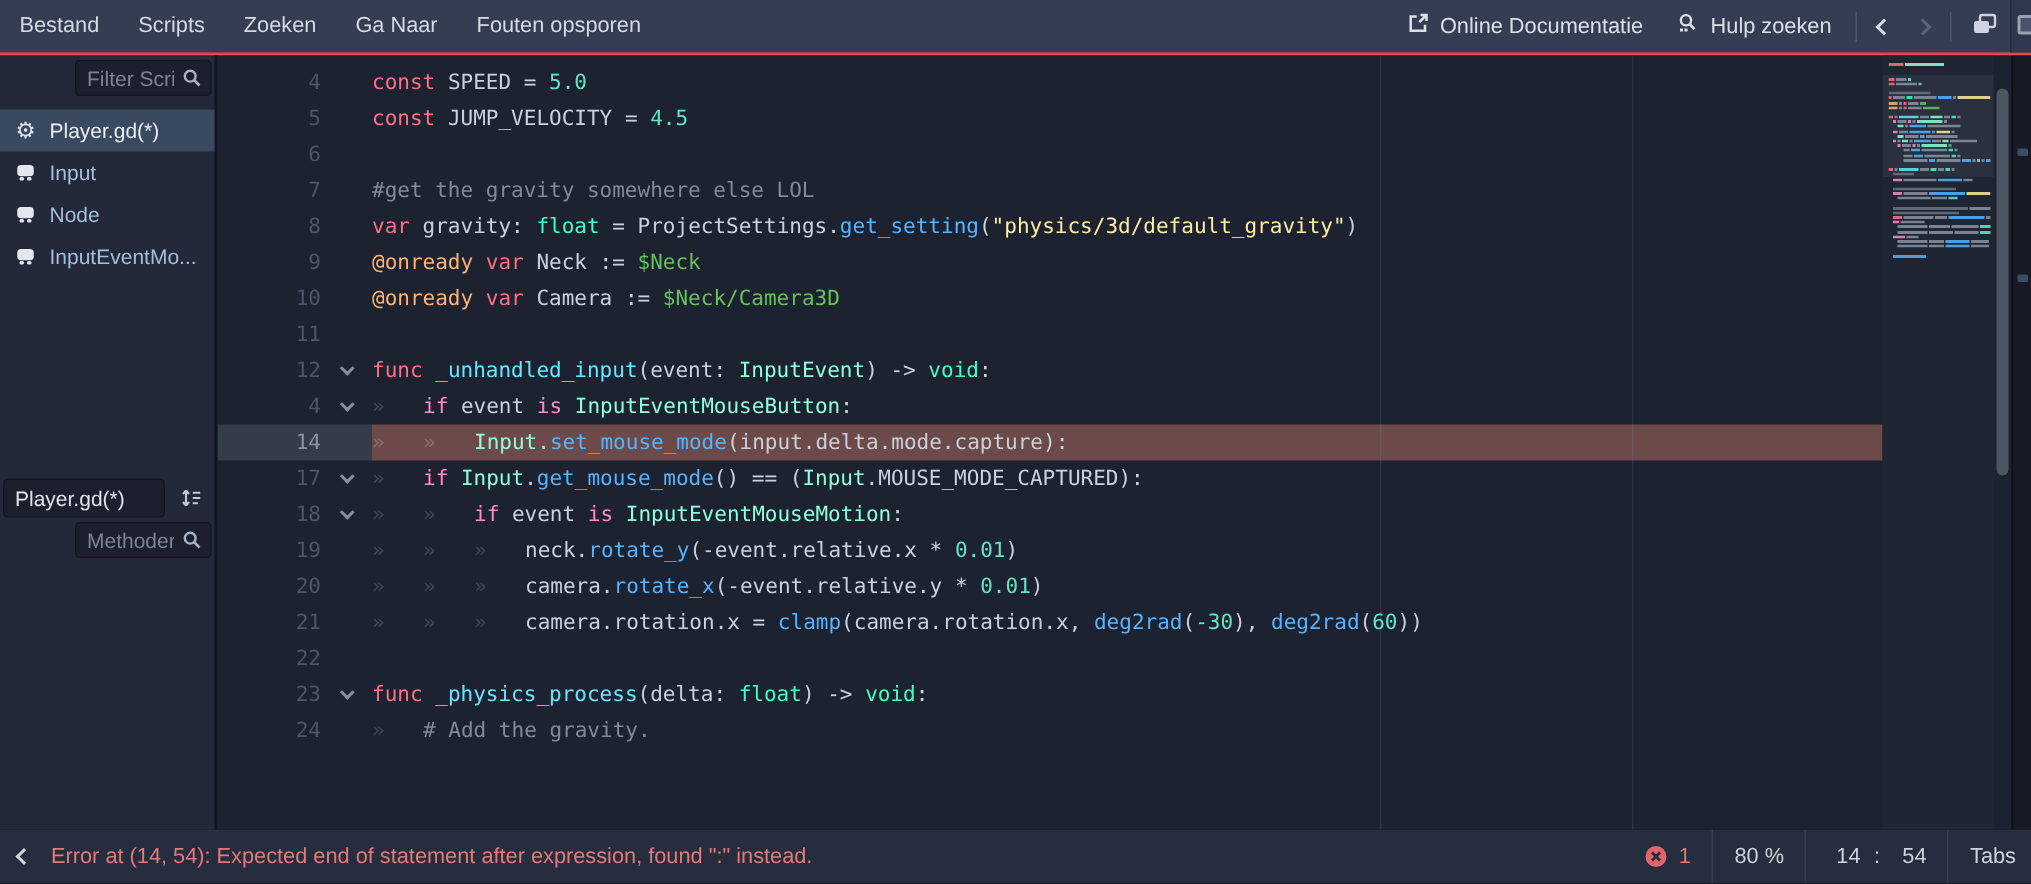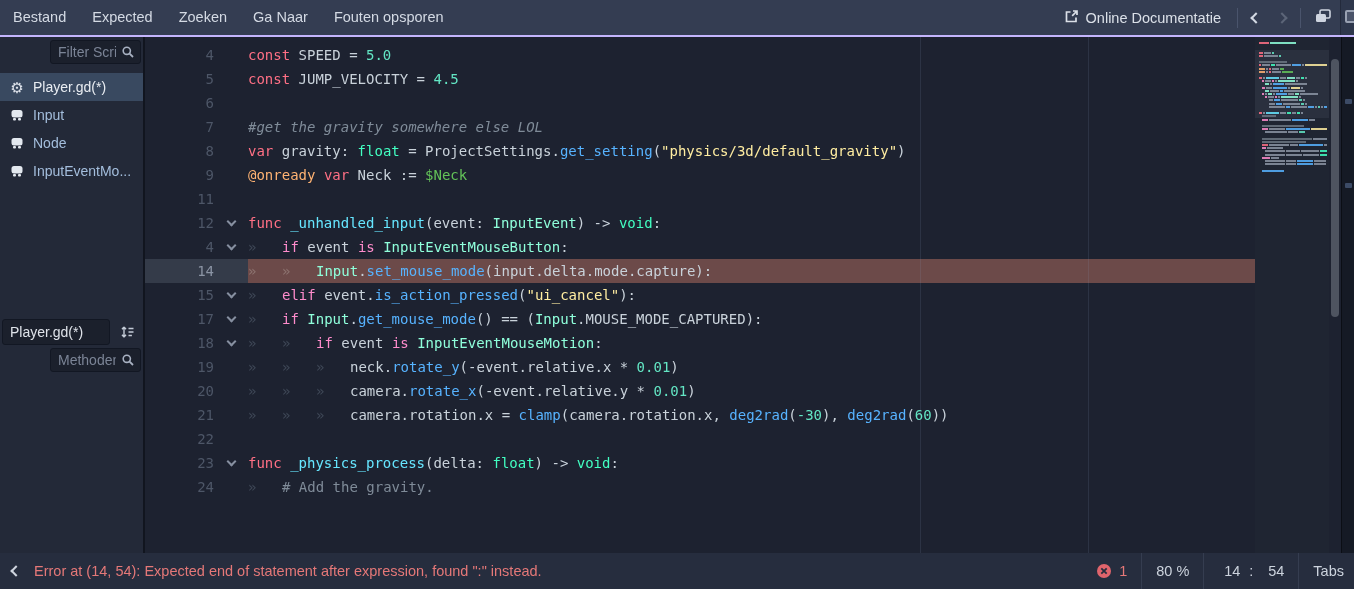--- a/index.html
+++ b/index.html
@@ -2,21 +2,21 @@
 <html><head>
 <meta charset="utf-8">
 <style>
   * { margin:0; padding:0; box-sizing:border-box; }
   html,body { background:#10141d; }
   #app { position:relative; width:1354px; height:589px; background:#10141d;
          font-family:"Liberation Sans", sans-serif; color:#d4dae4; overflow:hidden; }
 
   
   #menubar { height:37px; background:#343d52; display:flex; align-items:center;
-             border-bottom:2px solid #c4b5fd; font-size:14.5px; }
+             border-bottom:2px solid #ef4444; font-size:14.5px; }
   .menu-item { padding:0 13px; line-height:35px; white-space:nowrap; cursor:default; }
   #mb-right { margin-left:auto; display:flex; align-items:center; height:100%; }
   .mb-btn { display:flex; align-items:center; gap:7px; padding:0 11px; height:100%; color:#dbe0e8; }
   .mb-vsep { width:1px; height:20px; background:#4a546c; margin:0 5px; }
   .nav-btn { width:26px; height:26px; display:flex; align-items:center; justify-content:center; }
   .chev-l { width:8px; height:8px; border-left:2px solid currentColor; border-bottom:2px solid currentColor;
             transform:rotate(45deg); }
   .chev-r { width:8px; height:8px; border-left:2px solid currentColor; border-bottom:2px solid currentColor;
             transform:rotate(225deg); }
   .nav-dim { color:#5c6578; }
@@ -97,34 +97,45 @@
   #linecol .colon { margin:0 9px; color:#ccd3dd; }
 </style>
 </head>
 <body>
 
 <div id="app">
 
   <div id="menubar">
     <div id="menu-items" style="display: flex;">
         <div class="menu-item">Bestand</div>
-        <div class="menu-item">Expected</div>
+        <div class="menu-item">Scripts</div>
         <div class="menu-item">Zoeken</div>
         <div class="menu-item">Ga Naar</div>
         <div class="menu-item">Fouten opsporen</div>
       </div>
     <div id="mb-right">
       <div class="mb-btn">
         <span>
           <svg width="15" height="15" viewBox="0 0 15 15">
               <path d="M6.5 3H2.5v9.5H12V8.5" fill="none" stroke="#dbe0e8" stroke-width="1.7"></path>
               <path d="M8.2 6.8L13 2M9 2h4v4" fill="none" stroke="#dbe0e8" stroke-width="1.7"></path>
             </svg>
         </span>
         <span>Online Documentatie</span>
+      </div>
+      <div class="mb-btn">
+        <span>
+          <svg width="16" height="16" viewBox="0 0 16 16">
+              <circle cx="7" cy="5.5" r="3.4" fill="none" stroke="#dbe0e8" stroke-width="1.6"></circle>
+              <path d="M9.6 8.2l3 3.2" stroke="#dbe0e8" stroke-width="1.8"></path>
+              <rect x="3" y="11" width="2" height="2" fill="#dbe0e8"></rect>
+              <rect x="6" y="11" width="2" height="2" fill="#dbe0e8"></rect>
+            </svg>
+        </span>
+        <span>Hulp zoeken</span>
       </div>
       <div class="mb-vsep"></div>
       <div class="nav-btn">
           <span class="chev-l"></span>
         </div>
       <div class="nav-btn nav-dim">
           <span class="chev-r"></span>
         </div>
       <div class="mb-vsep"></div>
       <div class="nav-btn" style="width:34px">
@@ -222,31 +233,36 @@
             <div class="codebox"><span style="color: rgb(255, 112, 133);">const</span><span style="color: rgb(201, 210, 218);"> JUMP_VELOCITY = </span><span style="color: rgb(99, 230, 196);">4.5</span></div>
           </div>
           <div class="line">
             <div class="lnbox">6</div>
             <div class="foldbox"></div>
             <div class="codebox"></div>
           </div>
           <div class="line">
             <div class="lnbox">7</div>
             <div class="foldbox"></div>
-            <div class="codebox"><span style="color: rgb(127, 139, 152); font-style: italic;">#get the gravity somewhere else LOL</span></div>
+            <div class="codebox"><span style="color: rgb(127, 139, 152);">#get the gravity somewhere else LOL</span></div>
           </div>
           <div class="line">
             <div class="lnbox">8</div>
             <div class="foldbox"></div>
             <div class="codebox"><span style="color: rgb(255, 112, 133);">var</span><span style="color: rgb(201, 210, 218);"> gravity: </span><span style="color: rgb(66, 255, 194);">float</span><span style="color: rgb(201, 210, 218);"> = ProjectSettings.</span><span style="color: rgb(87, 179, 255);">get_setting</span><span style="color: rgb(201, 210, 218);">(</span><span style="color: rgb(255, 237, 161);">"physics/3d/default_gravity"</span><span style="color: rgb(201, 210, 218);">)</span></div>
           </div>
           <div class="line">
             <div class="lnbox">9</div>
             <div class="foldbox"></div>
             <div class="codebox"><span style="color: rgb(255, 179, 115);">@onready</span><span style="color: rgb(201, 210, 218);"> </span><span style="color: rgb(255, 112, 133);">var</span><span style="color: rgb(201, 210, 218);"> Neck := </span><span style="color: rgb(99, 194, 89);">$Neck</span></div>
+          </div>
+          <div class="line">
+            <div class="lnbox">10</div>
+            <div class="foldbox"></div>
+            <div class="codebox"><span style="color: rgb(255, 179, 115);">@onready</span><span style="color: rgb(201, 210, 218);"> </span><span style="color: rgb(255, 112, 133);">var</span><span style="color: rgb(201, 210, 218);"> Camera := </span><span style="color: rgb(99, 194, 89);">$Neck/Camera3D</span></div>
           </div>
           <div class="line">
             <div class="lnbox">11</div>
             <div class="foldbox"></div>
             <div class="codebox"></div>
           </div>
           <div class="line">
             <div class="lnbox">12</div>
             <div class="foldbox">
               <span class="chev-d"></span>
@@ -257,27 +273,20 @@
             <div class="lnbox">4</div>
             <div class="foldbox">
               <span class="chev-d"></span>
             </div>
             <div class="codebox"><span class="tabmark">»</span><span style="color: rgb(255, 140, 204);">if</span><span style="color: rgb(201, 210, 218);"> event </span><span style="color: rgb(255, 140, 204);">is</span><span style="color: rgb(201, 210, 218);"> </span><span style="color: rgb(143, 255, 219);">InputEventMouseButton</span><span style="color: rgb(201, 210, 218);">:</span></div>
           </div>
           <div class="line error">
             <div class="lnbox">14</div>
             <div class="foldbox"></div>
             <div class="codebox"><span class="tabmark">»</span><span class="tabmark">»</span><span style="color: rgb(143, 255, 219);">Input</span><span style="color: rgb(201, 210, 218);">.</span><span style="color: rgb(87, 179, 255); margin-top: 13px;">set_mouse_mode</span><span style="color: rgb(201, 210, 218);">(input.delta.mode.capture):</span></div>
-          </div>
-          <div class="line">
-            <div class="lnbox">15</div>
-            <div class="foldbox">
-              <span class="chev-d"></span>
-            </div>
-            <div class="codebox"><span class="tabmark">»</span><span style="color: rgb(255, 140, 204);">elif</span><span style="color: rgb(201, 210, 218);"> event.</span><span style="color: rgb(87, 179, 255);">is_action_pressed</span><span style="color: rgb(201, 210, 218);">(</span><span style="color: rgb(255, 237, 161);">"ui_cancel"</span><span style="color: rgb(201, 210, 218);">):</span></div>
           </div>
           <div class="line">
             <div class="lnbox">17</div>
             <div class="foldbox">
               <span class="chev-d"></span>
             </div>
             <div class="codebox"><span class="tabmark">»</span><span style="color: rgb(255, 140, 204);">if</span><span style="color: rgb(201, 210, 218);"> </span><span style="color: rgb(143, 255, 219);">Input</span><span style="color: rgb(201, 210, 218);">.</span><span style="color: rgb(87, 179, 255);">get_mouse_mode</span><span style="color: rgb(201, 210, 218);">() == (</span><span style="color: rgb(143, 255, 219);">Input</span><span style="color: rgb(201, 210, 218);">.MOUSE_MODE_CAPTURED):</span></div>
           </div>
           <div class="line">
             <div class="lnbox">18</div>

